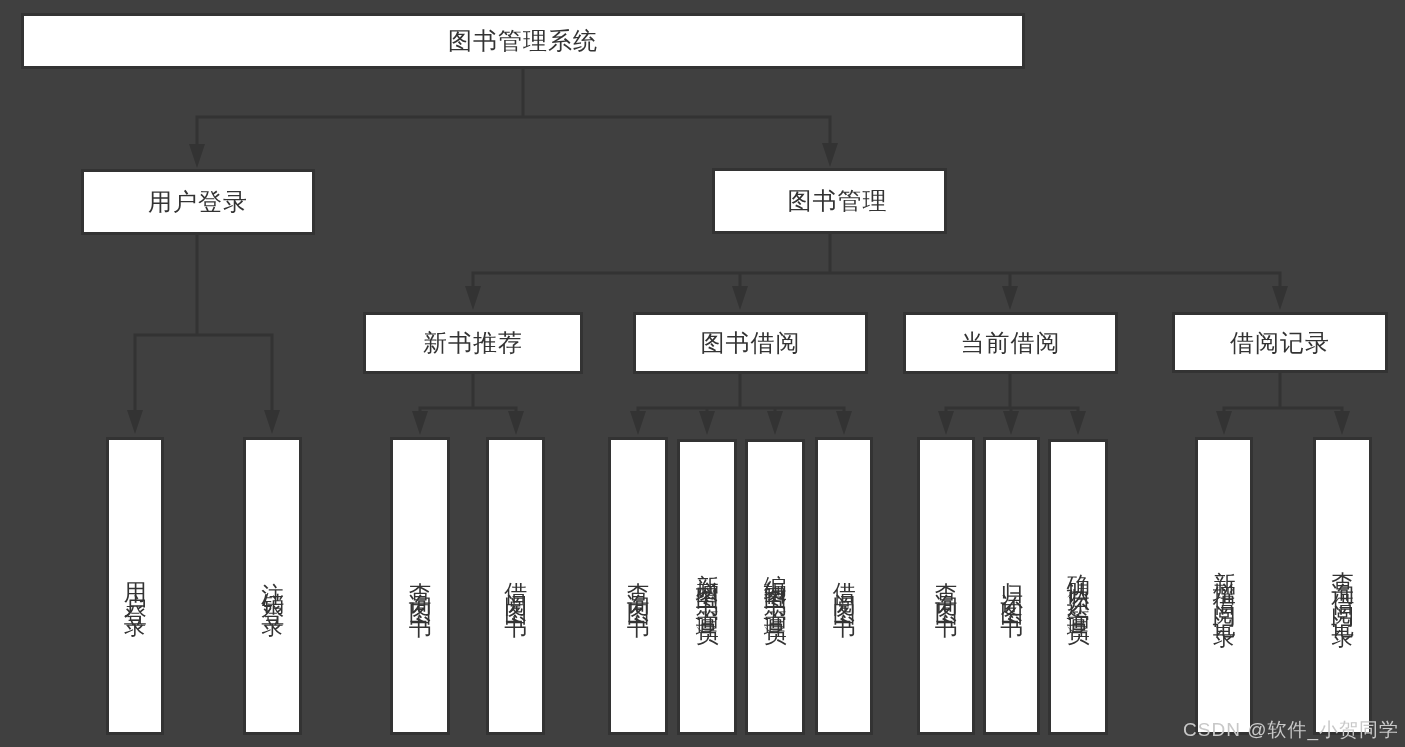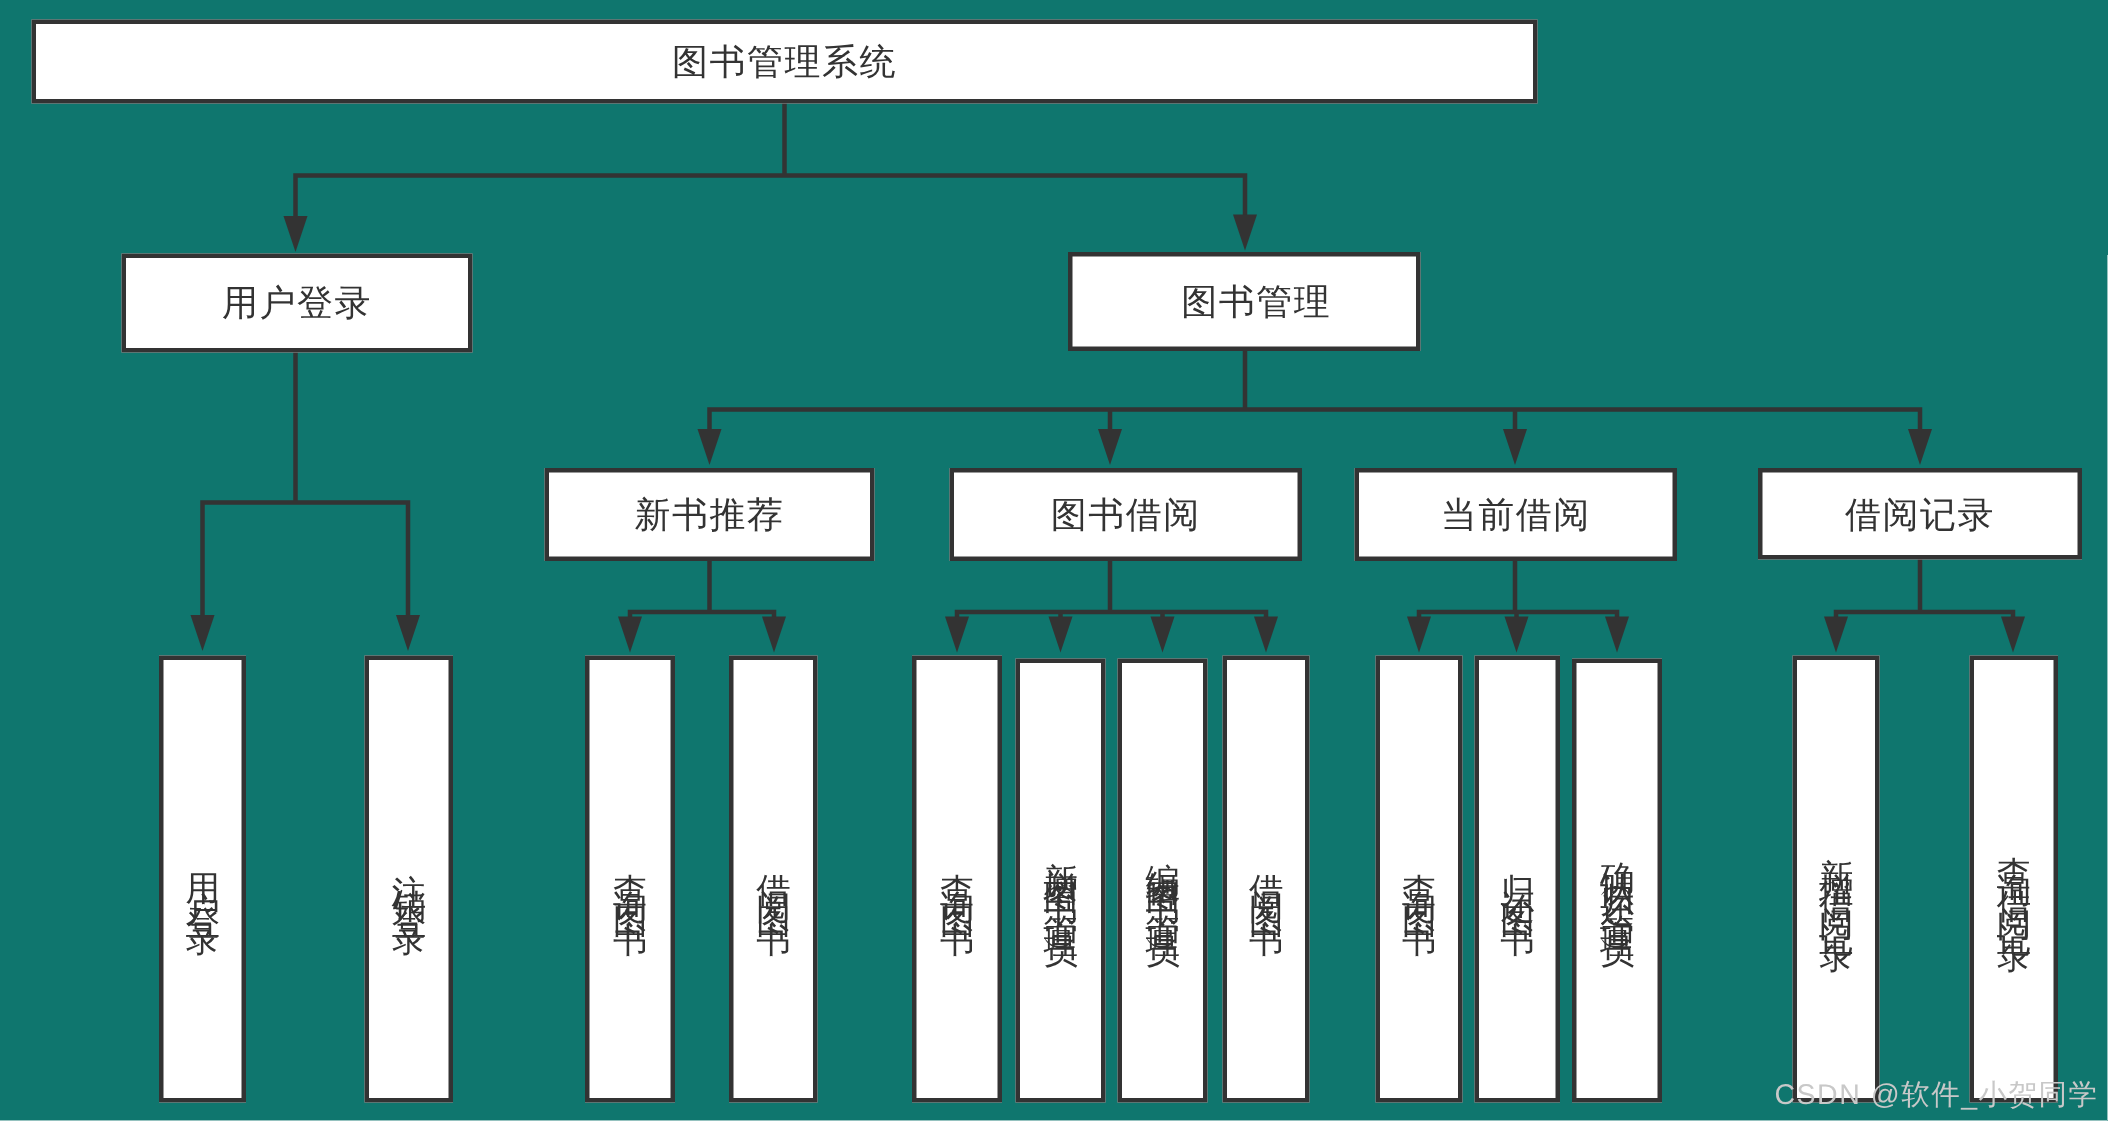--- a/index.html
+++ b/index.html
@@ -1,20 +1,20 @@
 <!DOCTYPE html>
 <html><head>
 <meta charset="utf-8">
 <style>
   html, body { margin: 0; padding: 0; background: #ffffff; }
   #stage {
     position: relative;
     width: 1405px;
     height: 747px;
-    background: #0f766e;
+    background: #404040;
     font-family: "Liberation Sans", sans-serif;
     overflow: hidden;
   }
   #connectors {
     position: absolute;
     inset: 0;
     width: 1405px;
     height: 747px;
   }
   .box {

